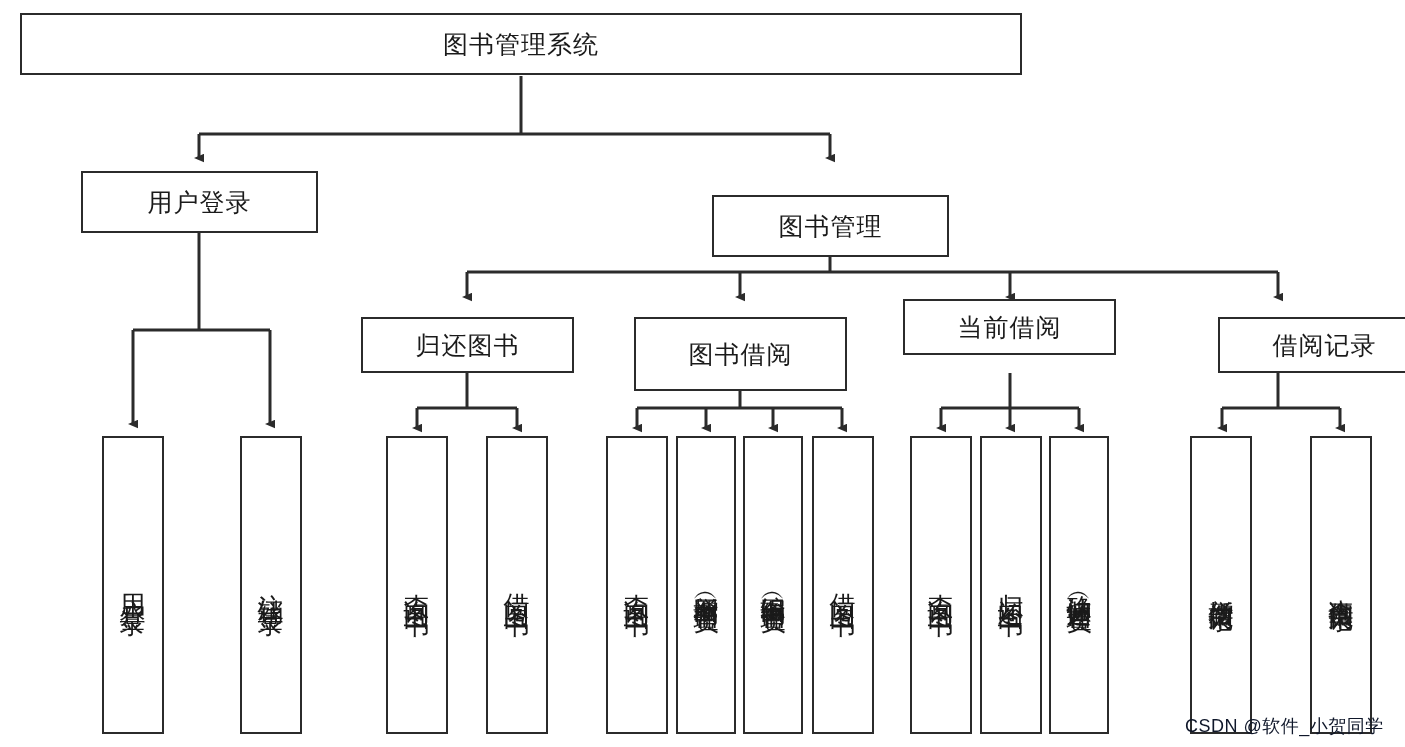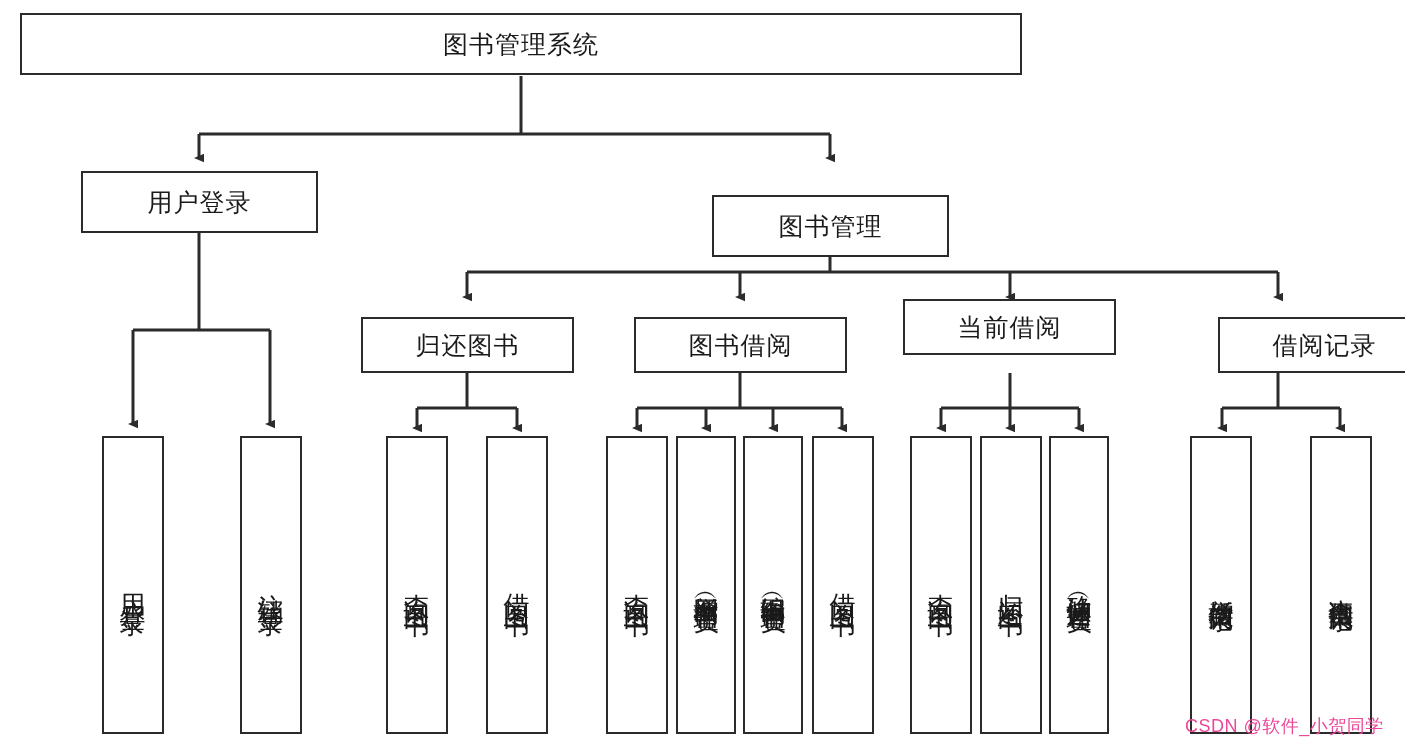--- a/index.html
+++ b/index.html
@@ -64,21 +64,21 @@
   }
   .node.vert.tight .node-label {
     letter-spacing: 2px;
     font-size: 25px;
   }
   .watermark {
     position: absolute;
     left: 1185px;
     top: 714px;
     font-size: 18px;
-    color: #ec4899;
+    color: #0f172a;
     white-space: nowrap;
     letter-spacing: 0.5px;
   }
 </style>
 </head>
 <body>
 
 <div id="canvas">
 
   <svg class="connectors" viewBox="0 0 1405 747" xmlns="http://www.w3.org/2000/svg">
@@ -143,21 +143,21 @@
   </div>
 
   <div class="node horiz" style="left:712px; top:171px; width:237px; height:62px;margin-top:24px;">
     <span class="node-label">图书管理</span>
   </div>
 
   <div class="node horiz" style="left:361px; top:317px; width:213px; height:56px;">
     <span class="node-label">归还图书</span>
   </div>
 
-  <div class="node horiz" style="left:634px; top:317px; width:213px; height:56px;">
+  <div class="node horiz" style="left:634px; top:317px; width:213px; height:74px;">
     <span class="node-label">图书借阅</span>
   </div>
 
   <div class="node horiz" style="left:903px; top:299px; width:213px; height:56px;">
     <span class="node-label">当前借阅</span>
   </div>
 
   <div class="node horiz" style="left:1172px; top:317px; width:213px; height:56px;margin-left:46px;">
     <span class="node-label">借阅记录</span>
   </div>

